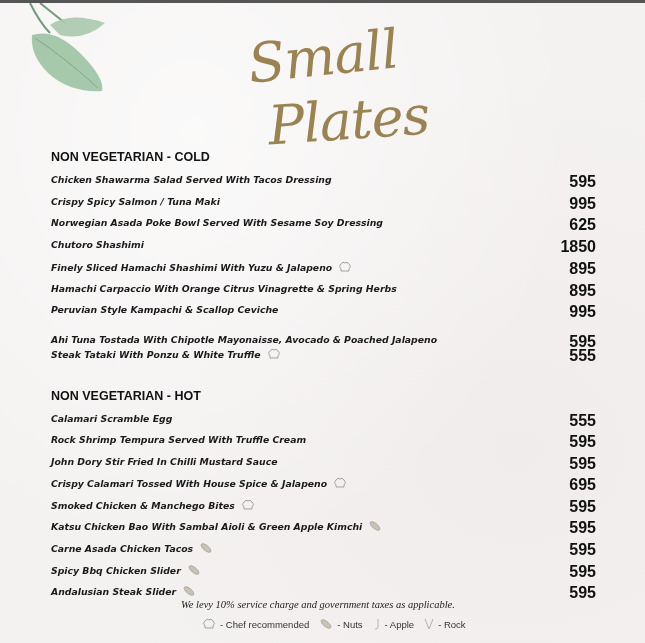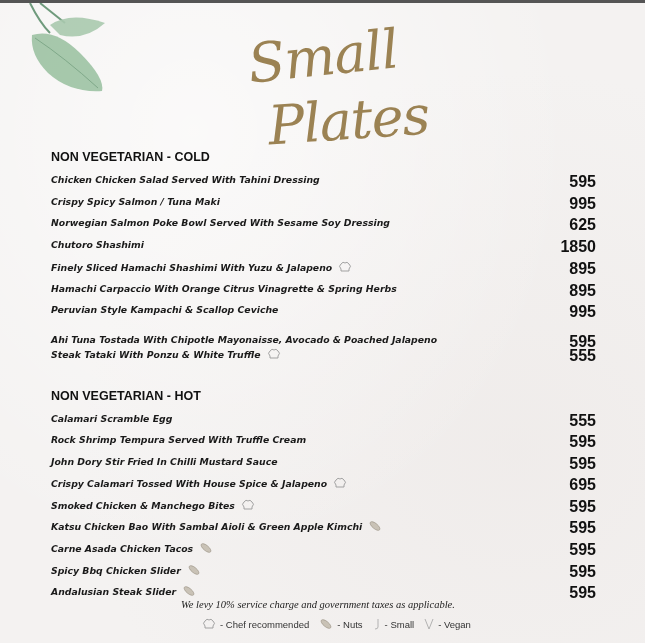--- a/index.html
+++ b/index.html
@@ -70,29 +70,29 @@
   </svg>
 
   <div class="title">
     <span class="l1">Small</span>
     <span class="l2">Plates</span>
   </div>
 
   <div class="section-title" style="top:147px">NON VEGETARIAN - COLD</div>
 
   <div class="row" style="top:171px">
-    <span class="name">Chicken Chicken Salad Served With Tahini Dressing</span>
+    <span class="name">Chicken Shawarma Salad Served With Tacos Dressing</span>
     <span class="price">595</span>
   </div>
   <div class="row" style="top:193px">
     <span class="name">Crispy Spicy Salmon /  Tuna Maki</span>
     <span class="price">995</span>
   </div>
   <div class="row" style="top:214px">
-    <span class="name">Norwegian Salmon Poke Bowl Served With Sesame Soy Dressing</span>
+    <span class="name">Norwegian Asada Poke Bowl Served With Sesame Soy Dressing</span>
     <span class="price">625</span>
   </div>
   <div class="row" style="top:236px">
     <span class="name">Chutoro Shashimi</span>
     <span class="price">1850</span>
   </div>
   <div class="row" style="top:258px">
     <span class="name">
       <span>Finely Sliced Hamachi Shashimi With Yuzu &amp; Jalapeno</span>
       <svg class="ico" viewBox="0 0 14 12">
@@ -204,22 +204,22 @@
     <span class="item">
       <svg class="ico" viewBox="0 0 14 12">
           <ellipse cx="7" cy="6" rx="6" ry="2.6" transform="rotate(40 7 6)" fill="#c9c2b6" stroke="#9a9284" stroke-width="0.6"></ellipse>
         </svg>
       <span>- Nuts</span>
     </span>
     <span class="item">
       <svg class="ico" style="width:8px" viewBox="0 0 8 12">
           <path d="M5 1 L5 9 Q5 11 2 11" fill="none" stroke="#aaa" stroke-width="0.9"></path>
         </svg>
-      <span>- Small</span>
+      <span>- Apple</span>
     </span>
     <span class="item">
       <svg class="ico" style="width:10px" viewBox="0 0 10 12">
           <path d="M1 1 L5 11 L9 1" fill="none" stroke="#aaa" stroke-width="0.9"></path>
         </svg>
-      <span>- Vegan</span>
+      <span>- Rock</span>
     </span>
   </div>
 </div>
 
 </body></html>

